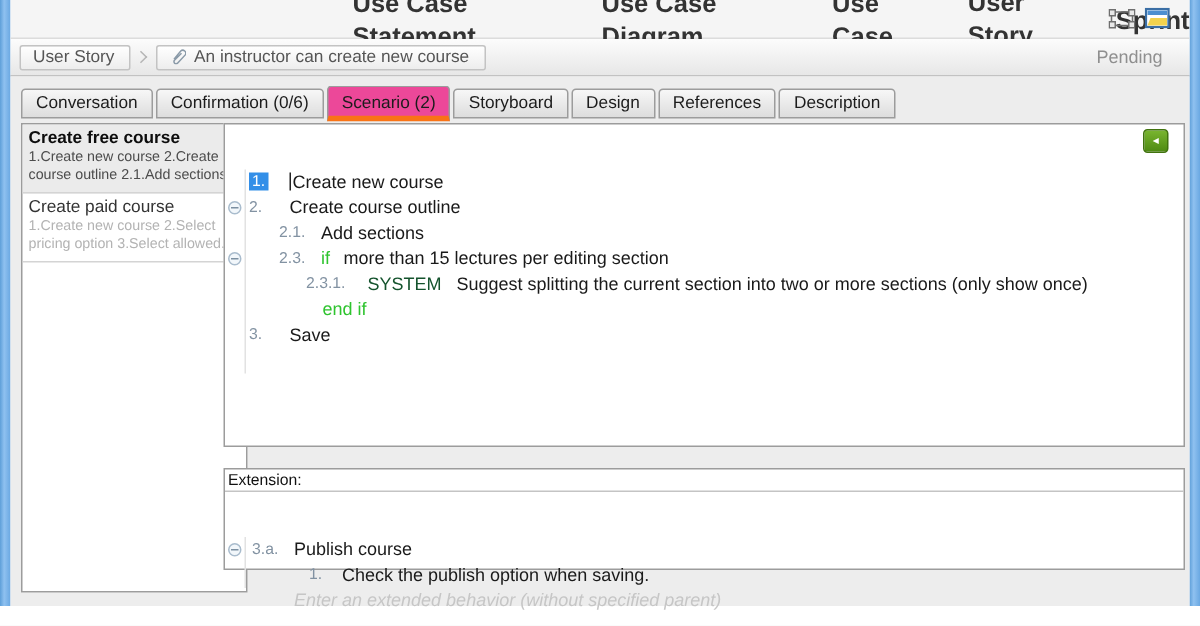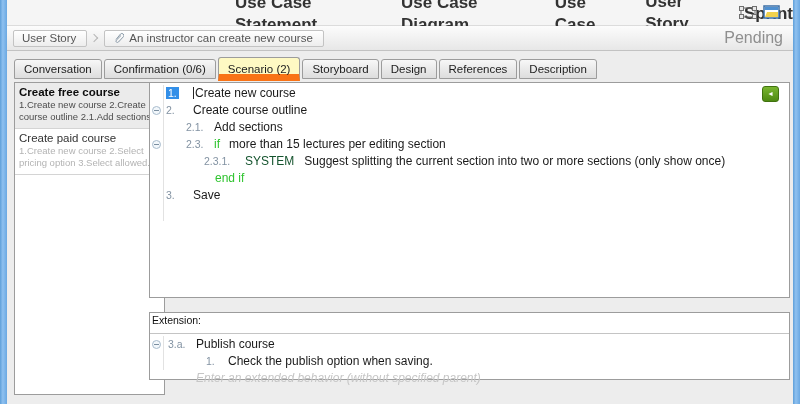--- a/index.html
+++ b/index.html
@@ -24,51 +24,51 @@
   
   .crumbbar { position:absolute; left:7px; top:26px; width:786px; height:25px;
     background:linear-gradient(#fcfcfc,#e7e7e7); border-bottom:1px solid #c2c2c2;
     display:flex; align-items:center; padding-left:6px; }
   .crumb { height:17px; display:flex; align-items:center; padding:0 10px 0 8px;
     background:linear-gradient(#ffffff,#ededed); border:1px solid #c3c3c3; border-radius:2px;
     font-size:11.5px; color:#555; white-space:nowrap; }
   .crumb-sep { width:6px; height:6px; border-top:1px solid #b5b5b5; border-right:1px solid #b5b5b5;
     transform:rotate(45deg); margin:0 7px 0 4px; }
   .crumb .clip { margin-right:5px; display:inline-block; }
-  .crumb-status { position:absolute; right:10px; font-size:16px; color:#8f8f8f; }
+  .crumb-status { position:absolute; right:18px; font-size:12px; color:#8f8f8f; }
 
   
   .content { position:absolute; left:7px; top:51px; width:786px; height:353px; background:#ededed; }
 
   
   .doctabs { position:absolute; left:7px; top:6px; height:24px; display:flex; align-items:center; }
   .doctab { height:20px; line-height:19px; padding:0 9px; margin-right:2px;
     background:linear-gradient(#f7f7f7,#dddddd); border:1px solid #9c9c9c; border-radius:3px 3px 0 0;
     font-size:11.5px; color:#1c1c1c; white-space:nowrap; cursor:default; }
-  .doctab.active { height:24px; line-height:23px; background:#fef9c3; border-bottom:7px solid #f97316; }
+  .doctab.active { height:24px; line-height:23px; background:#ec4899; border-bottom:4px solid #f97316; }
 
   
   .listpanel { position:absolute; left:7px; top:31px; width:151px; height:313px;
     background:#ffffff; border:1px solid #9c9c9c; overflow:hidden; }
   .list-item { padding:3px 4px 5px 4px; border-bottom:1px solid #d4d4d4; cursor:default; }
   .list-item.selected { background:#ebebeb; }
   .li-title { font-size:11.5px; color:#333; }
   .list-item.selected .li-title { font-weight:bold; color:#0d0d0d; }
   .li-preview { font-size:9.5px; line-height:12px; color:#b3b3b3; margin-top:1px; }
   .list-item.selected .li-preview { color:#4c4c4c; }
 
   
   .editor { position:absolute; left:142px; top:31px; width:641px; height:216px;
     background:#ffffff; border:1px solid #9c9c9c; }
   .extension { position:absolute; left:142px; top:261px; width:641px; height:68px;
     background:#ffffff; border:1px solid #9c9c9c; }
-  .ext-header { height:21px; line-height:14px; font-size:10.5px; color:#111;
+  .ext-header { height:15px; line-height:14px; font-size:10.5px; color:#111;
     padding-left:2px; border-bottom:1px solid #c4c4c4; }
 
-  .rows { position:relative; padding-top:2px; }
+  .rows { position:relative; padding-top:2px;margin-top:28px; }
   .guide { position:absolute; left:13px; top:2px; width:1px; background:#e2e2e2; }
   .row { position:relative; height:17px; line-height:17px; font-size:12px; color:#1a1a1a; white-space:nowrap; }
   .num { display:inline-block; font-size:10.5px; color:#8292a2; vertical-align:top; }
   .n1 { margin-left:16px; width:27px; }
   .n2 { margin-left:36px; width:28px; }
   .n3 { margin-left:54px; width:41px; }
   .ne1 { margin-left:18px; width:28px; }
   .ne2 { margin-left:56px; width:22px; }
   .num .sel { background:#338fe8; color:#ffffff; padding:0 2px; }
   .caret { display:inline-block; width:1px; height:12px; background:#222; vertical-align:-2px; margin-right:1px; }

